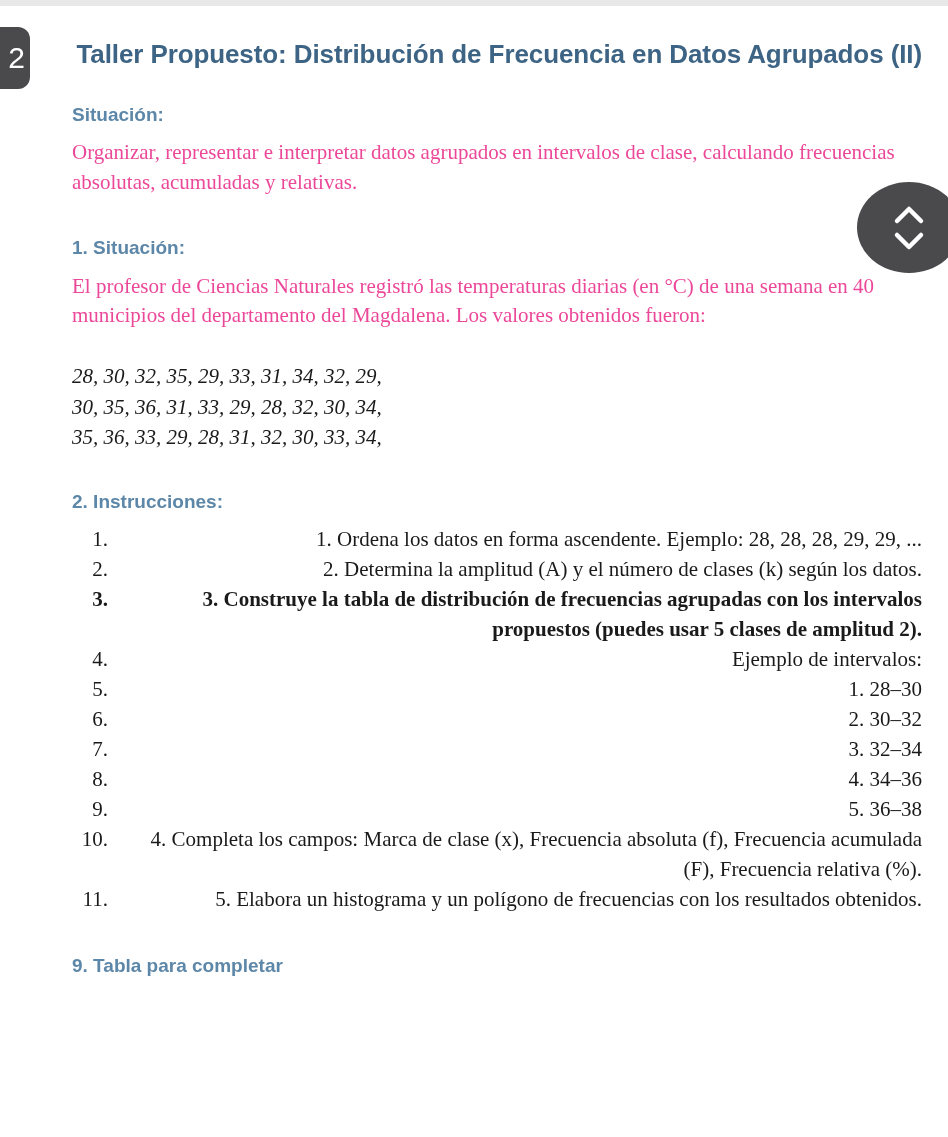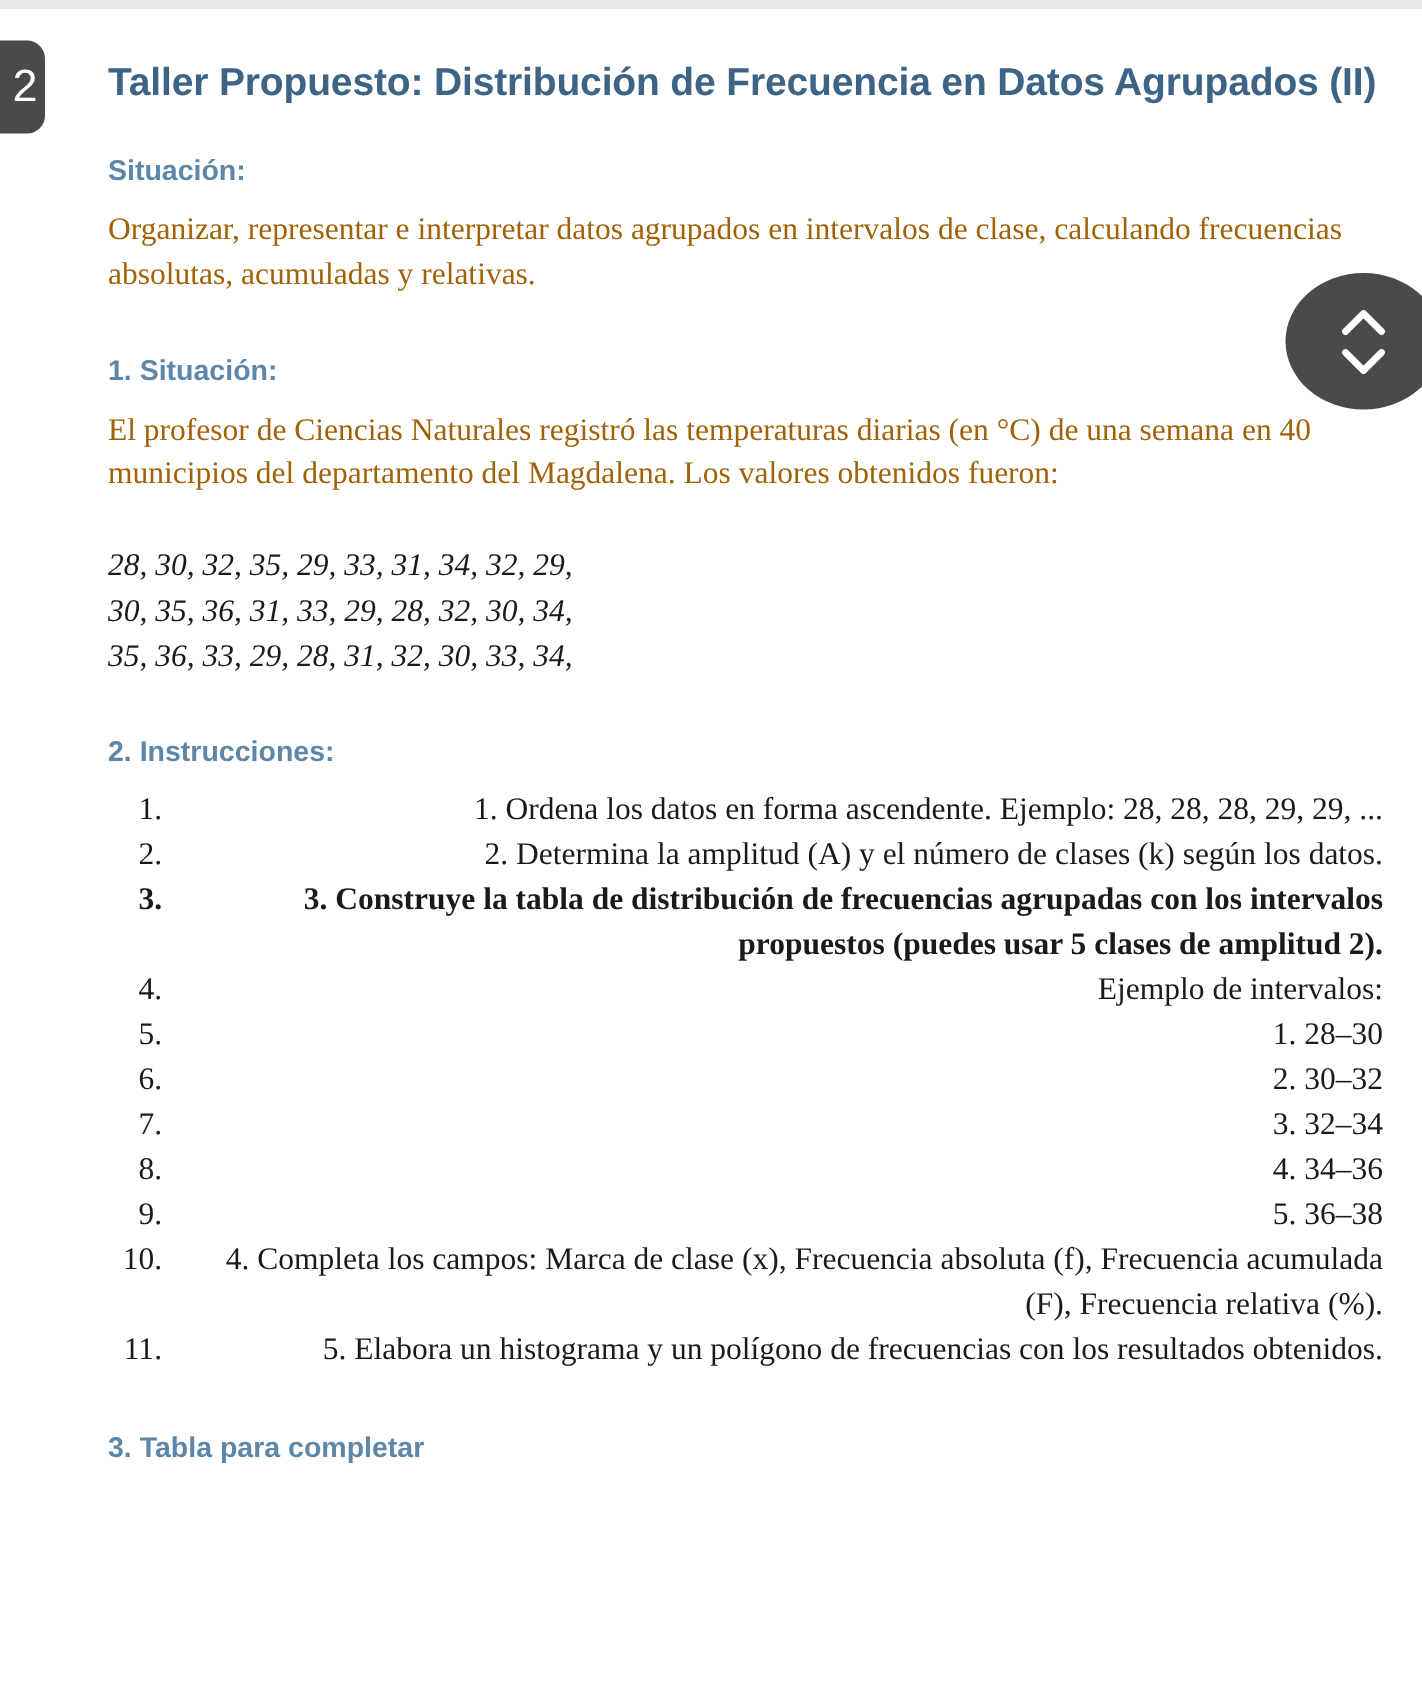--- a/index.html
+++ b/index.html
@@ -85,41 +85,42 @@
 
   h1.doc-title {
     margin: 0;
     padding-top: 38px;
     font-family: "Liberation Sans", sans-serif;
     font-size: 26px;
     font-weight: 700;
     color: #3d6484;
     letter-spacing: -0.1px;
     line-height: 1.25;
+    text-align: right;
   }
 
   h2.section-head {
     margin: 0;
     font-family: "Liberation Sans", sans-serif;
     font-size: 19px;
     font-weight: 700;
     color: #5d87a8;
     line-height: 1.3;
   }
   h2.purpose   { padding-top: 32px; }
   h2.situation { padding-top: 38px; }
   h2.instr     { padding-top: 38px; }
   h2.tabla     { padding-top: 40px; }
 
   p.body-text {
     margin: 0;
     padding-top: 11px;
     font-size: 21px;
     line-height: 1.42;
-    color: #a16207;
+    color: #ec4899;
   }
 
   .data-block {
     margin: 0;
     padding-top: 30px;
     font-size: 21px;
     line-height: 1.45;
     color: #1a1a1a;
     font-style: italic;
   }
@@ -206,15 +207,15 @@
     <li class="indented">Ejemplo de intervalos:</li>
     <li class="indented">1. 28–30</li>
     <li class="indented">2. 30–32</li>
     <li class="indented">3. 32–34</li>
     <li class="indented">4. 34–36</li>
     <li class="indented">5. 36–38</li>
     <li>4. Completa los campos: Marca de clase (x), Frecuencia absoluta (f), Frecuencia acumulada (F), Frecuencia relativa (%).</li>
     <li>5. Elabora un histograma y un polígono de frecuencias con los resultados obtenidos.</li>
   </ol>
 
-  <h2 class="section-head tabla">3. Tabla para completar</h2>
+  <h2 class="section-head tabla">9. Tabla para completar</h2>
 
 </div>
 
 </body></html>

